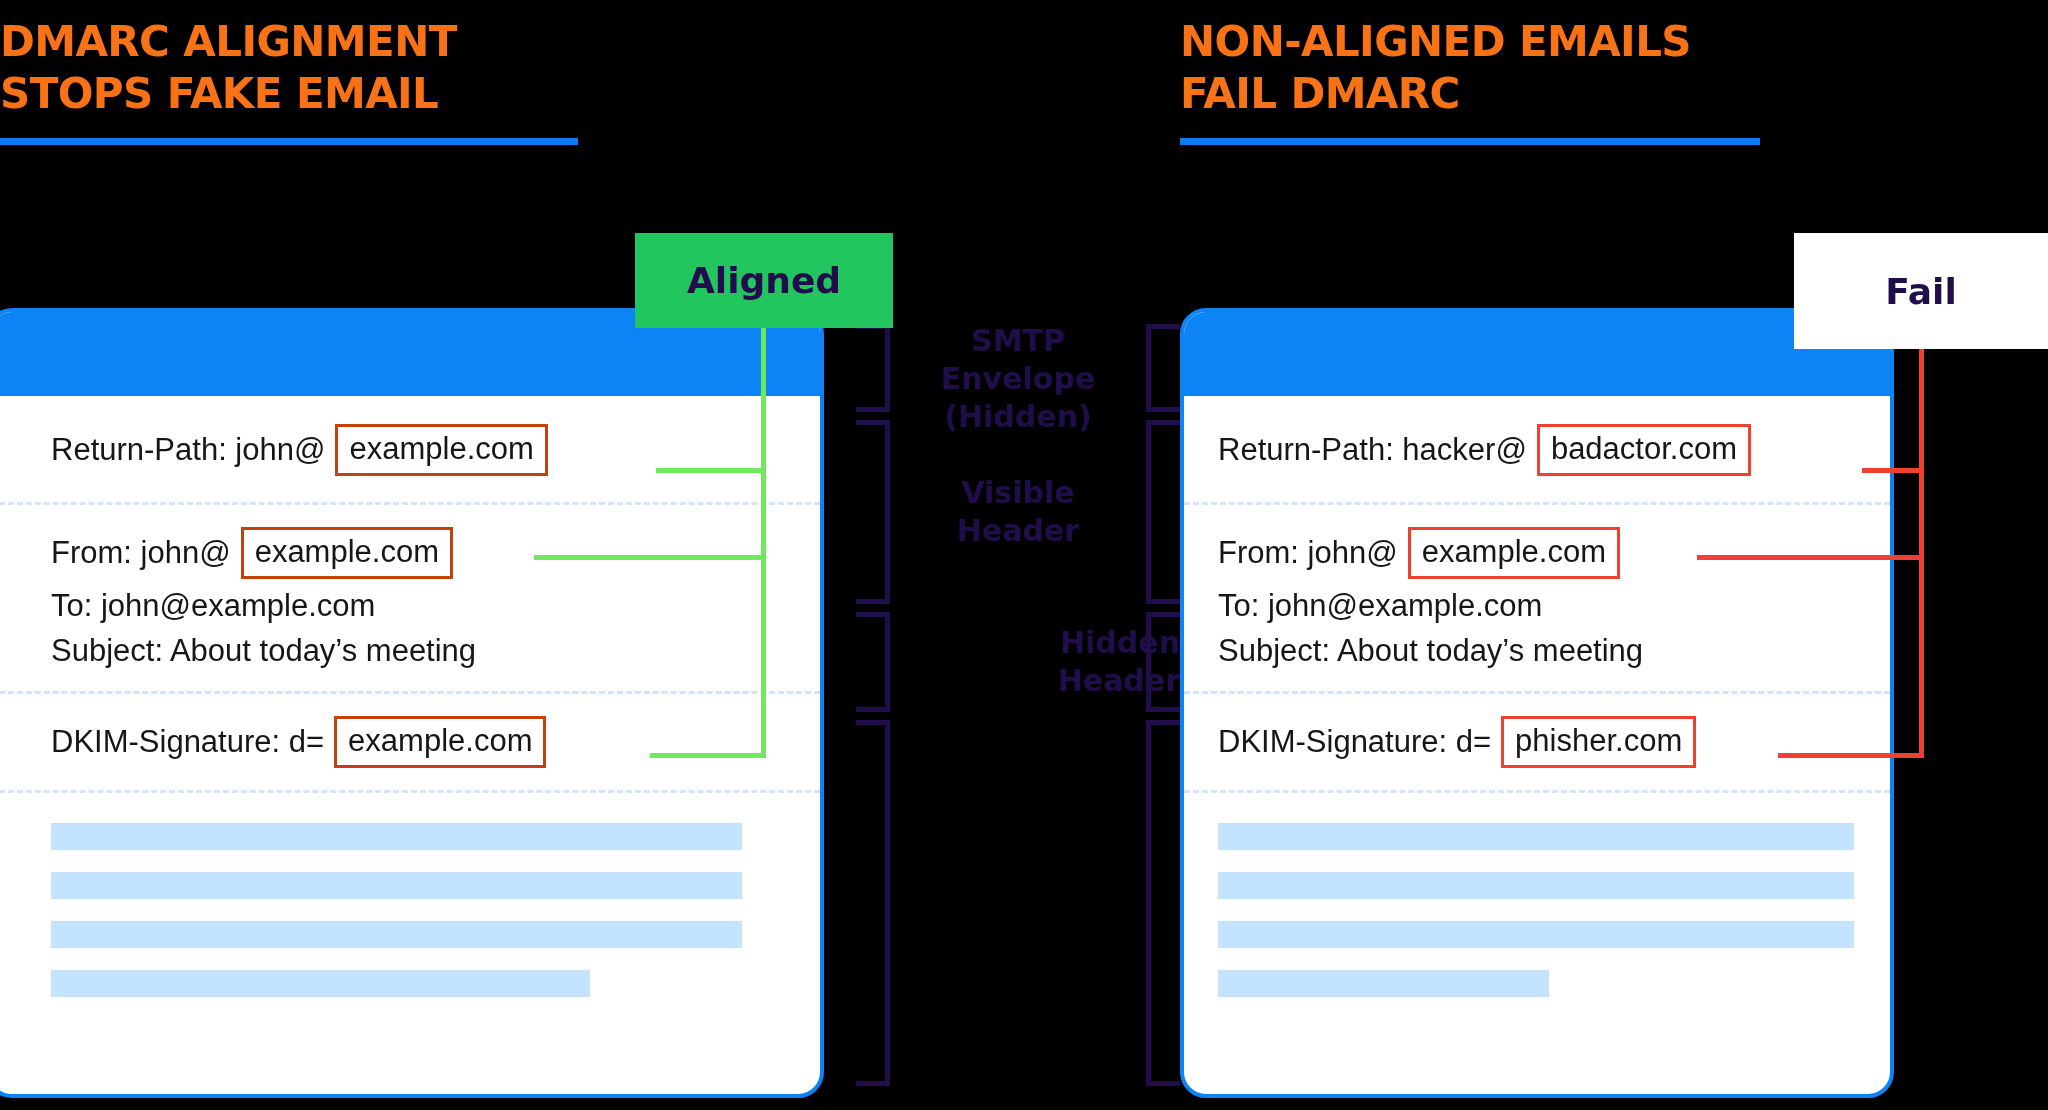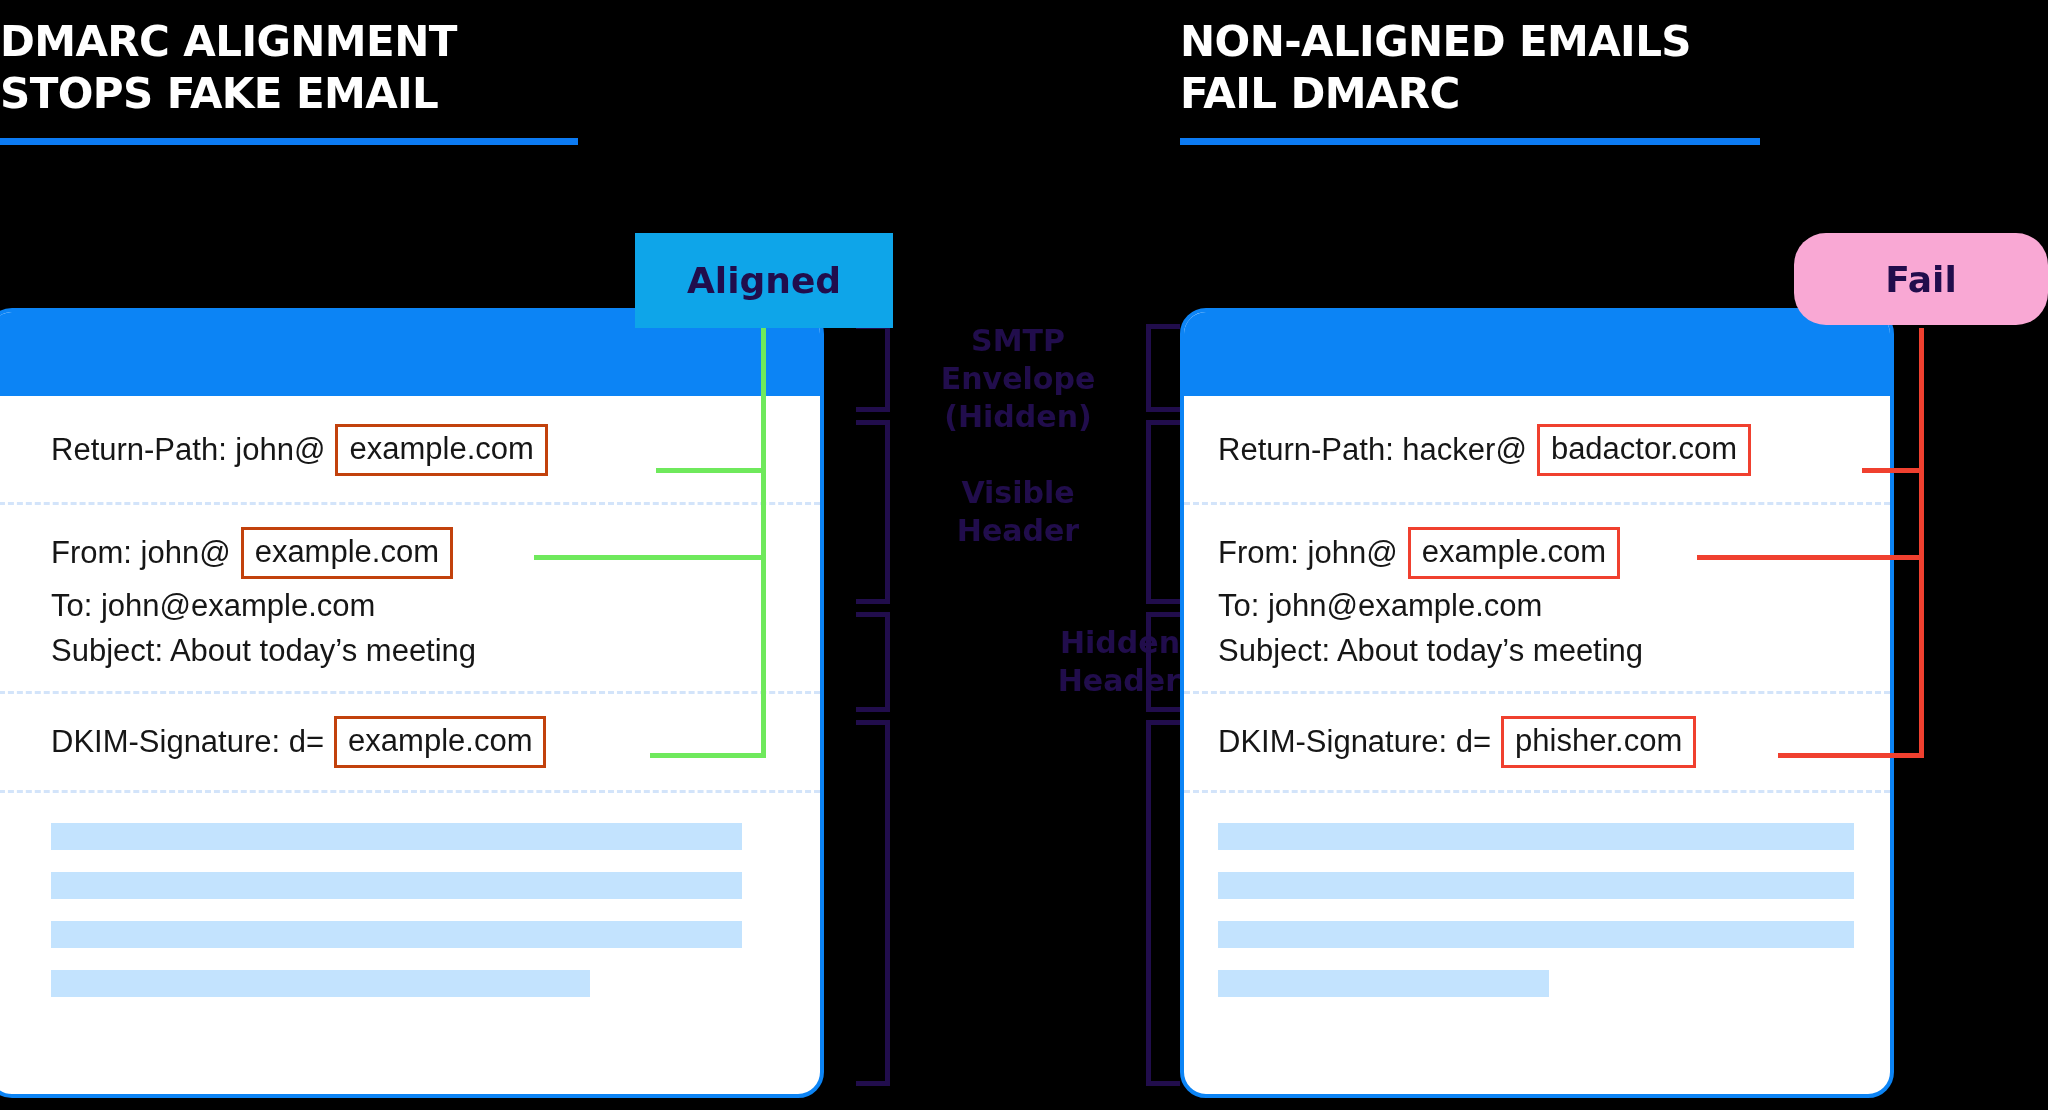--- a/index.html
+++ b/index.html
@@ -13,21 +13,21 @@
   .stage{position:absolute;left:0;top:0;width:2048px;height:1110px;}
 
   
   .heading{position:absolute;}
   .heading .line{
     font-family:"DejaVu Sans", sans-serif;
     font-weight:bold;
     font-size:42px;
     letter-spacing:-0.6px;
     line-height:52px;
-    color:#ffffff;
+    color:#f97316;
     white-space:nowrap;
   }
   .heading .rule{
     margin-top:18px;
     height:7px;
     background:#0C7BF3;
   }
   #heading-left{left:0px;top:16px;}
   #heading-left .rule{width:578px;}
   #heading-right{left:1180px;top:16px;}
@@ -38,26 +38,25 @@
     position:absolute;
     font-family:"DejaVu Sans", sans-serif;
     font-weight:bold;
     font-size:36px;
     color:#210D4C;
     display:flex;align-items:center;justify-content:center;
     z-index:6;
   }
   #badge-aligned{
     left:635px;top:233px;width:258px;height:95px;
-    background:#0ea5e9;
+    background:#22c55e;
   }
   #badge-fail{
-    left:1794px;top:233px;width:254px;height:92px;
-    background:#f9a8d4;
-    border-radius:32px;
+    left:1794px;top:233px;width:254px;height:116px;
+    background:#ffffff;
   }
 
   
   .card{
     position:absolute;
     background:#FFFFFF;
     border:4px solid #0C84F5;
     border-radius:26px;
     box-sizing:border-box;
     overflow:hidden;

